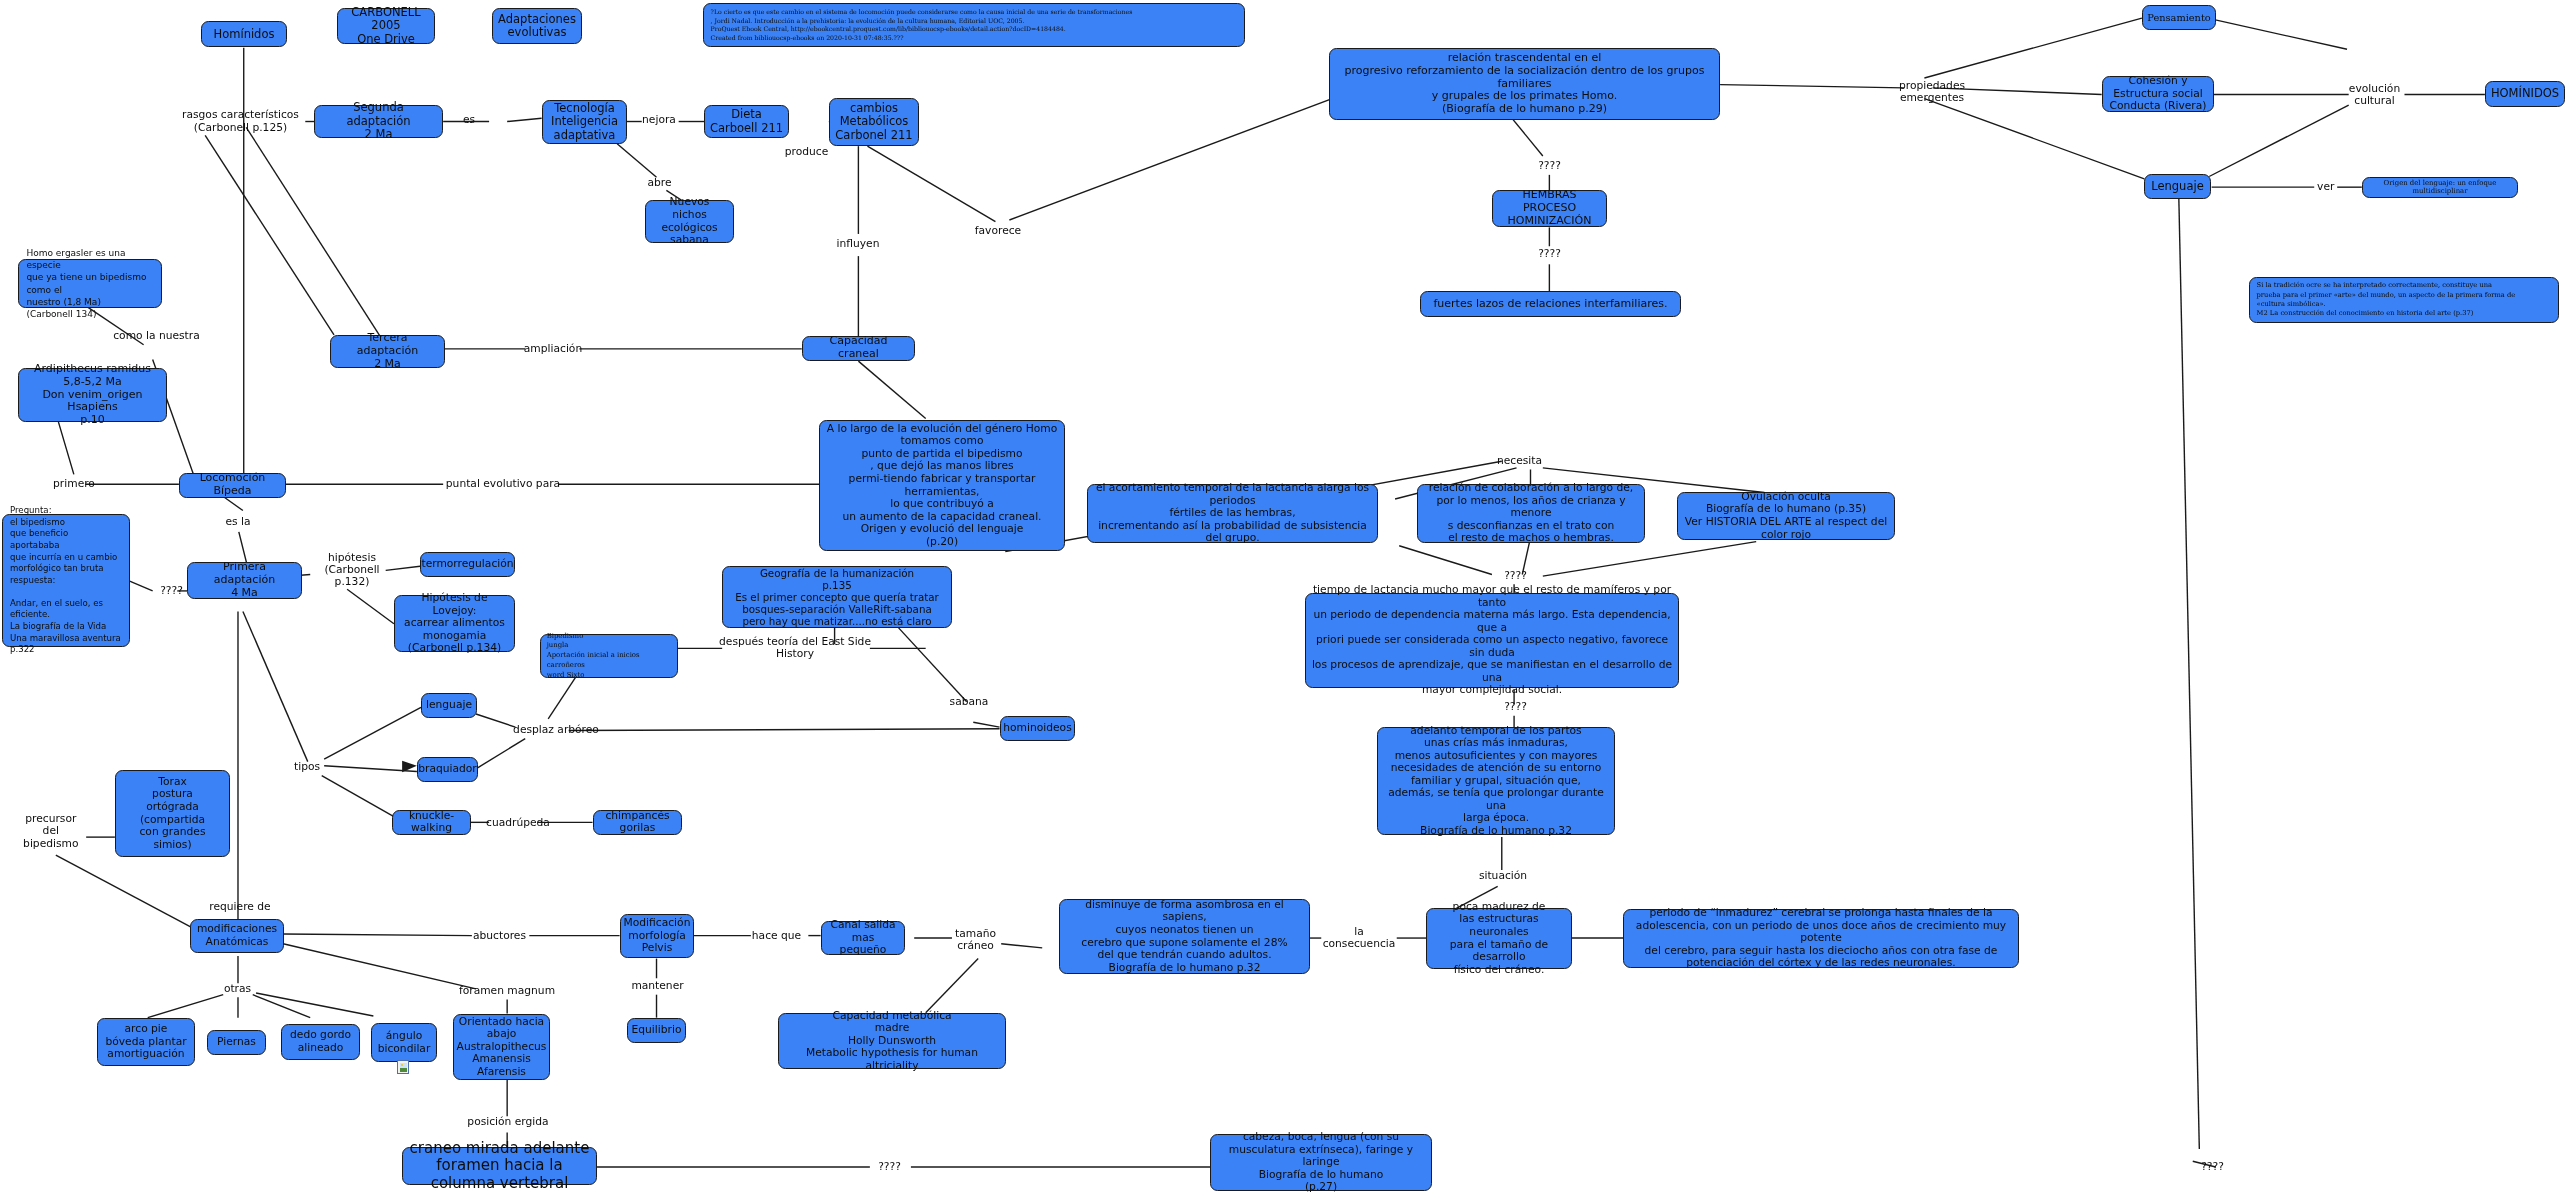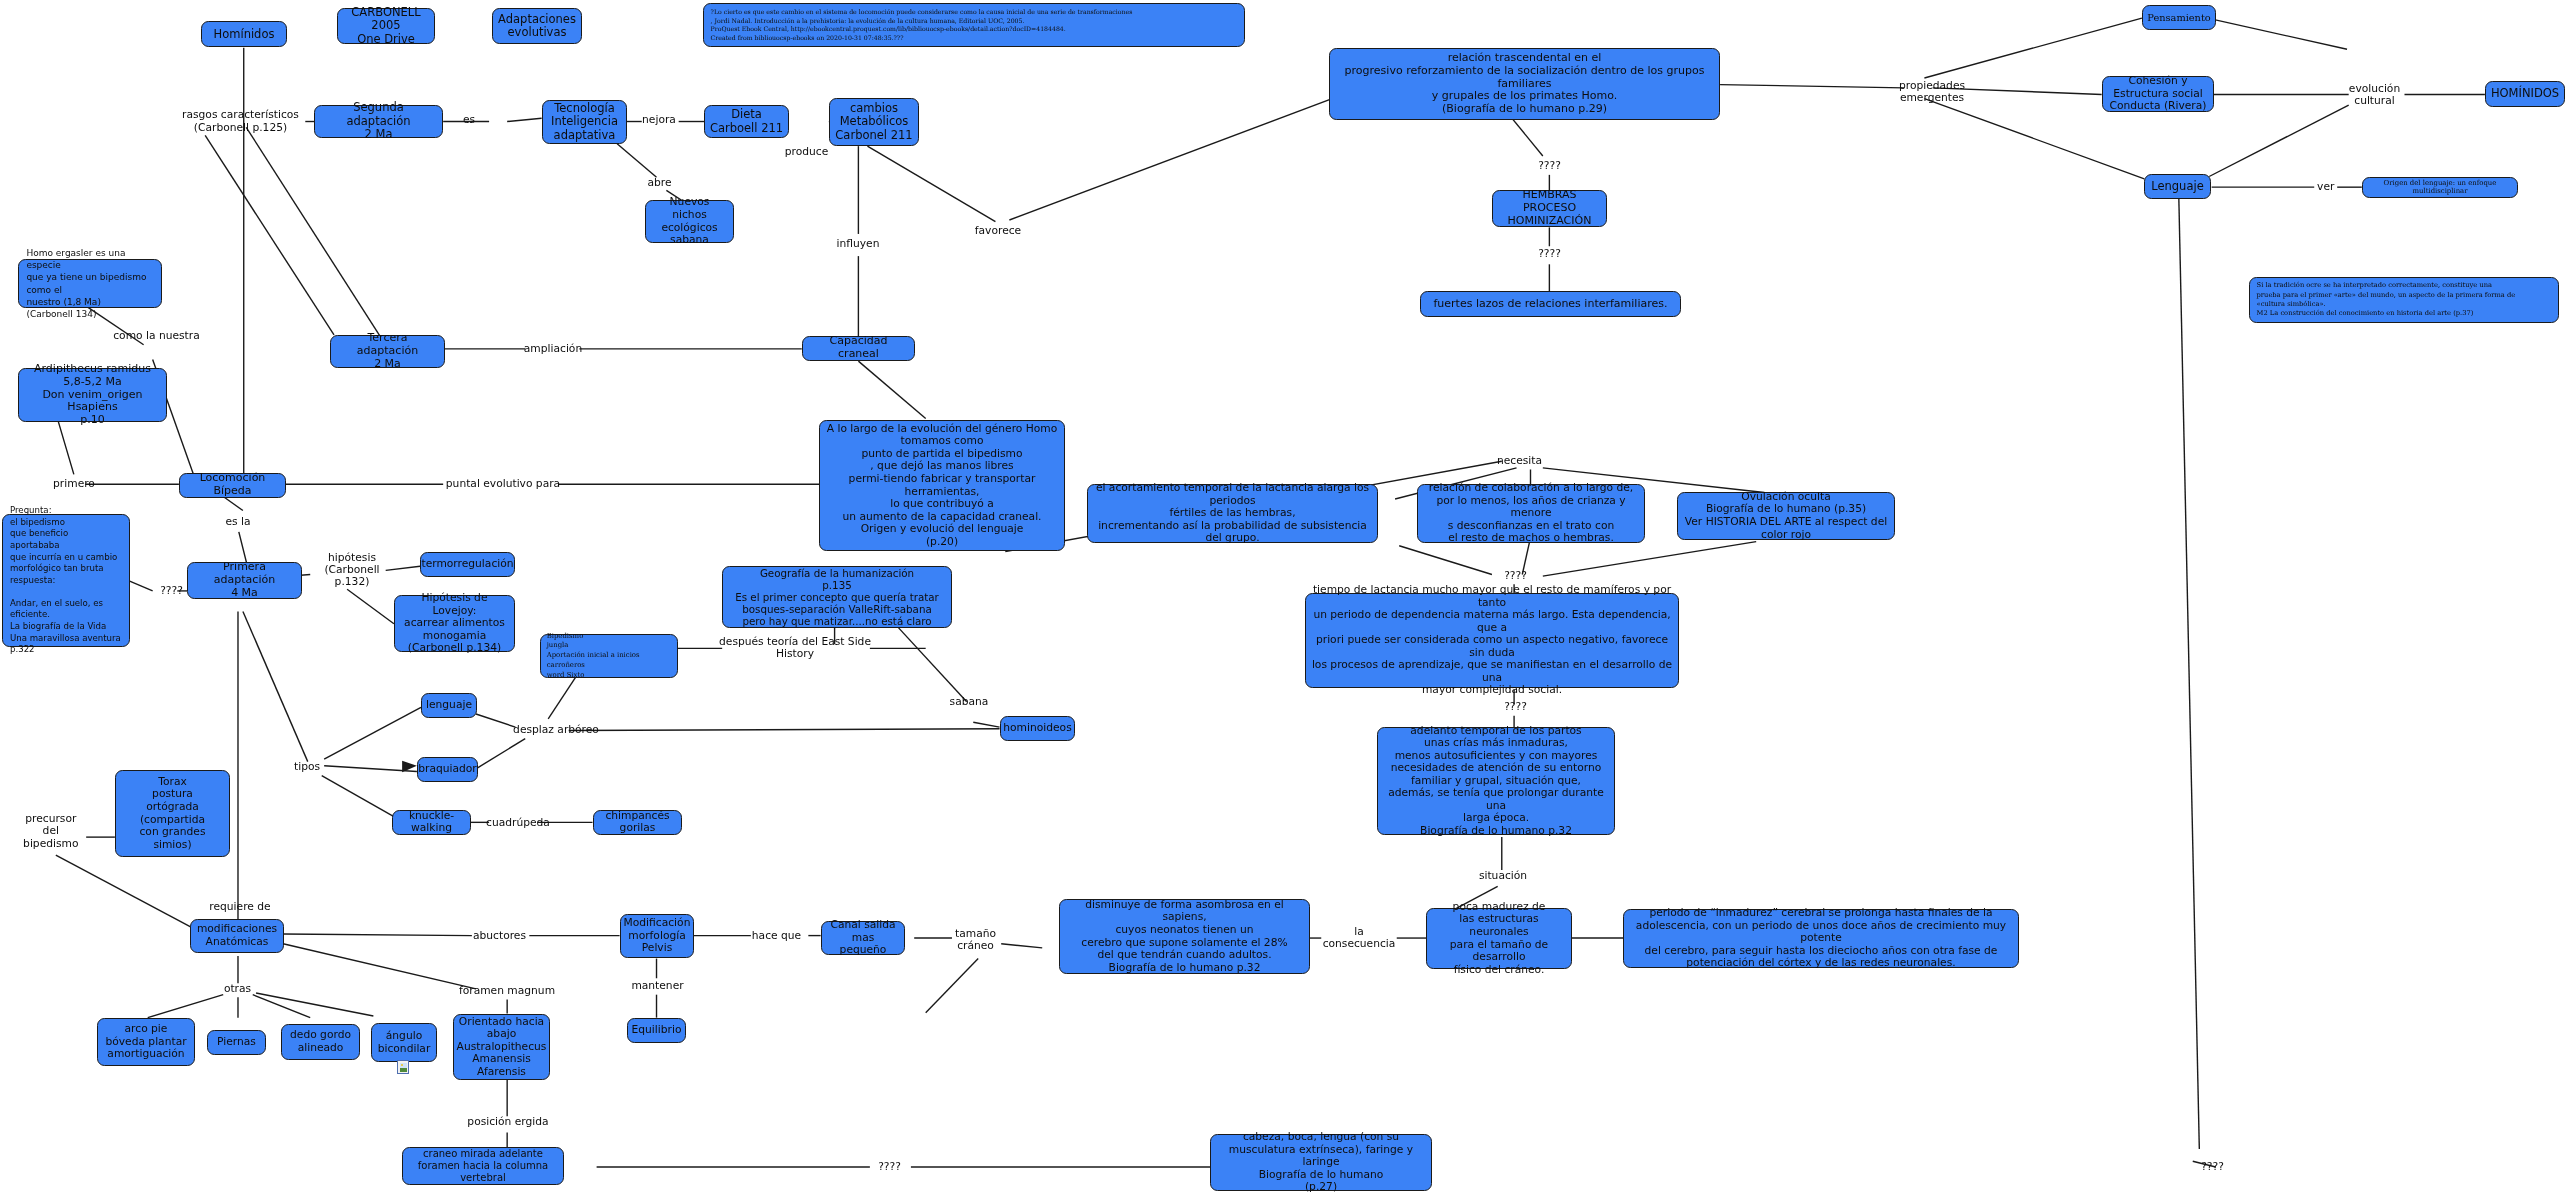--- a/index.html
+++ b/index.html
@@ -382,36 +382,40 @@
 abajo
 Australopithecus
 Amanensis
 Afarensis</div>
   <div class="node" style="left:620px;top:914px;width:74px;height:44px;font-size:10.7px;">Modificación
 morfología
 Pelvis</div>
   <div class="node" style="left:627px;top:1018px;width:59px;height:24.6px;font-size:10.7px;">Equilibrio</div>
   <div class="node" style="left:821px;top:921px;width:84px;height:34px;font-size:10.7px;">Canal salida
 mas pequeño</div>
+  <div class="node" style="left:778px;top:1013px;width:228px;height:56px;font-size:10.7px;">Capacidad metabólica
+madre
+Holly Dunsworth
+Metabolic hypothesis for human altriciality</div>
 
   <div class="node" style="left:1059px;top:899px;width:251px;height:75px;font-size:10.7px;">disminuye de forma asombrosa en el sapiens,
 cuyos neonatos tienen un
 cerebro que supone solamente el 28%
 del que tendrán cuando adultos.
 Biografía de lo humano p.32</div>
   <div class="node" style="left:1426px;top:908px;width:146px;height:61px;font-size:10.7px;">poca madurez de
 las estructuras neuronales
 para el tamaño de desarrollo
 físico del cráneo.</div>
   <div class="node" style="left:1623px;top:909px;width:396px;height:59px;font-size:10.7px;">periodo de “inmadurez” cerebral se prolonga hasta finales de la
 adolescencia, con un periodo de unos doce años de crecimiento muy potente
 del cerebro, para seguir hasta los dieciocho años con otra fase de
 potenciación del córtex y de las redes neuronales.</div>
 
-  <div class="node" style="left:402px;top:1147px;width:162px;height:38px;font-size:10px;">craneo mirada adelante
+  <div class="node" style="left:402px;top:1147px;width:195px;height:38px;font-size:15px;">craneo mirada adelante
 foramen hacia la columna vertebral</div>
   <div class="node" style="left:1210px;top:1134px;width:222px;height:57px;font-size:10.7px;">cabeza, boca, lengua (con su
 musculatura extrínseca), faringe y laringe
 Biografía de lo humano
 (p.27)</div>
 
   <div class="lbl" style="left:174px;top:107px;width:133px;height:29.5px;font-size:10.7px;">rasgos característicos
 (Carbonell p.125)</div>
   <div class="lbl" style="left:451px;top:112px;width:36px;height:16.4px;font-size:10.7px;">es</div>
   <div class="lbl" style="left:636px;top:112px;width:46px;height:16.4px;font-size:10.7px;">nejora</div>

